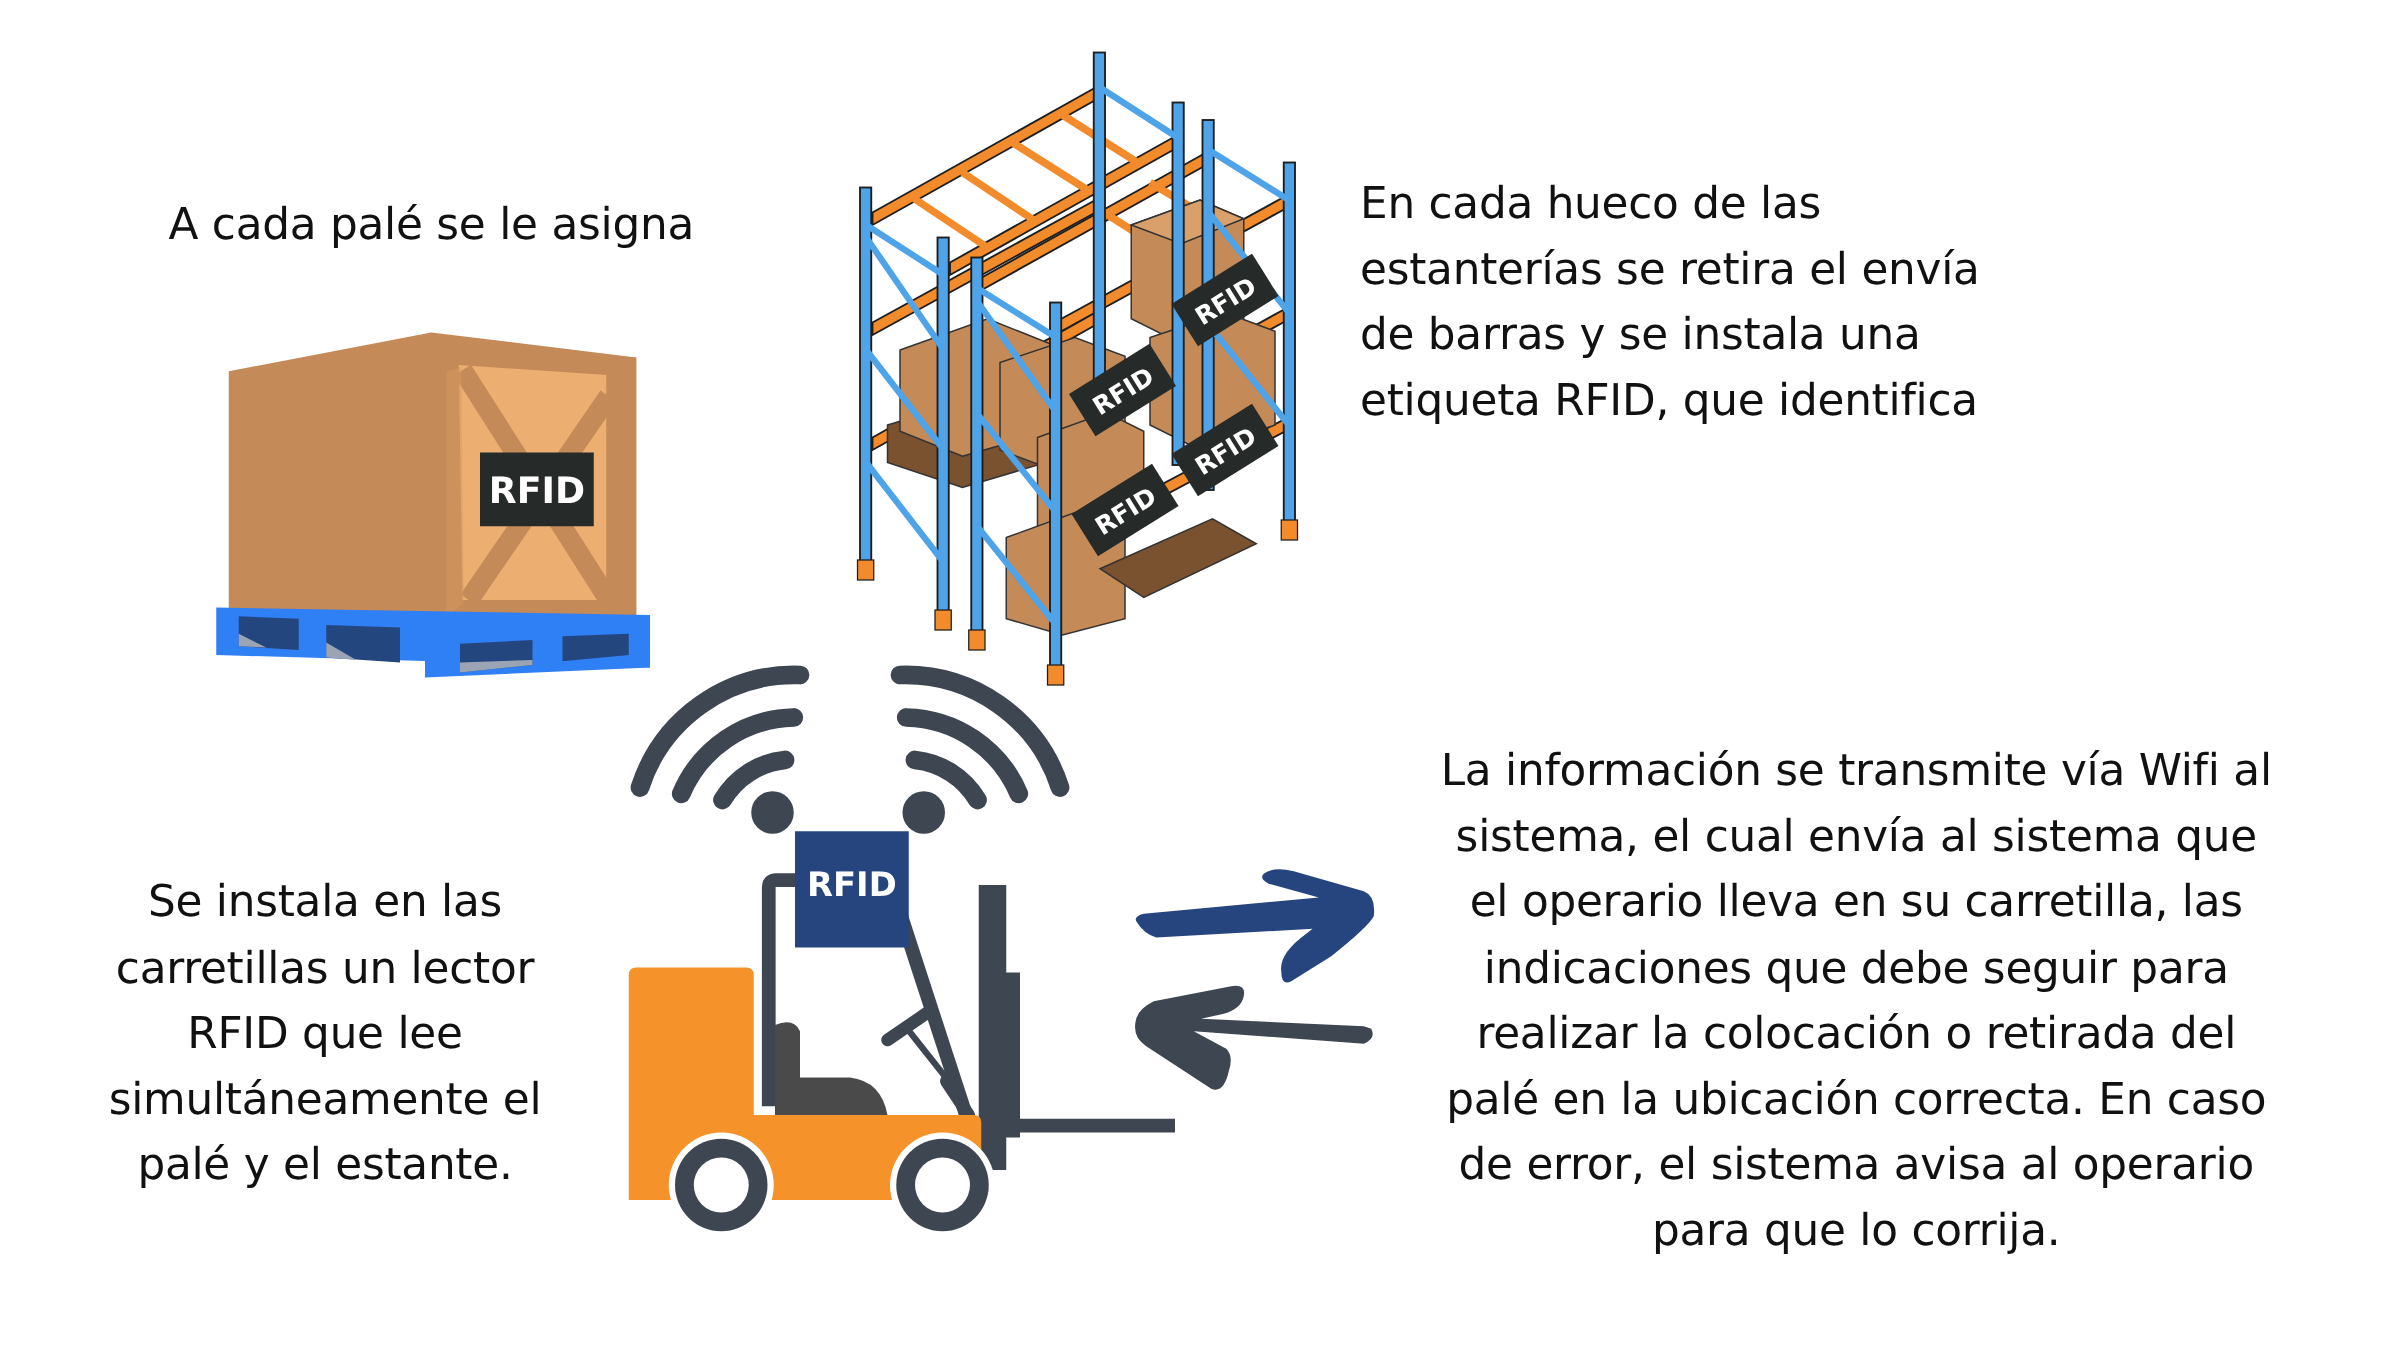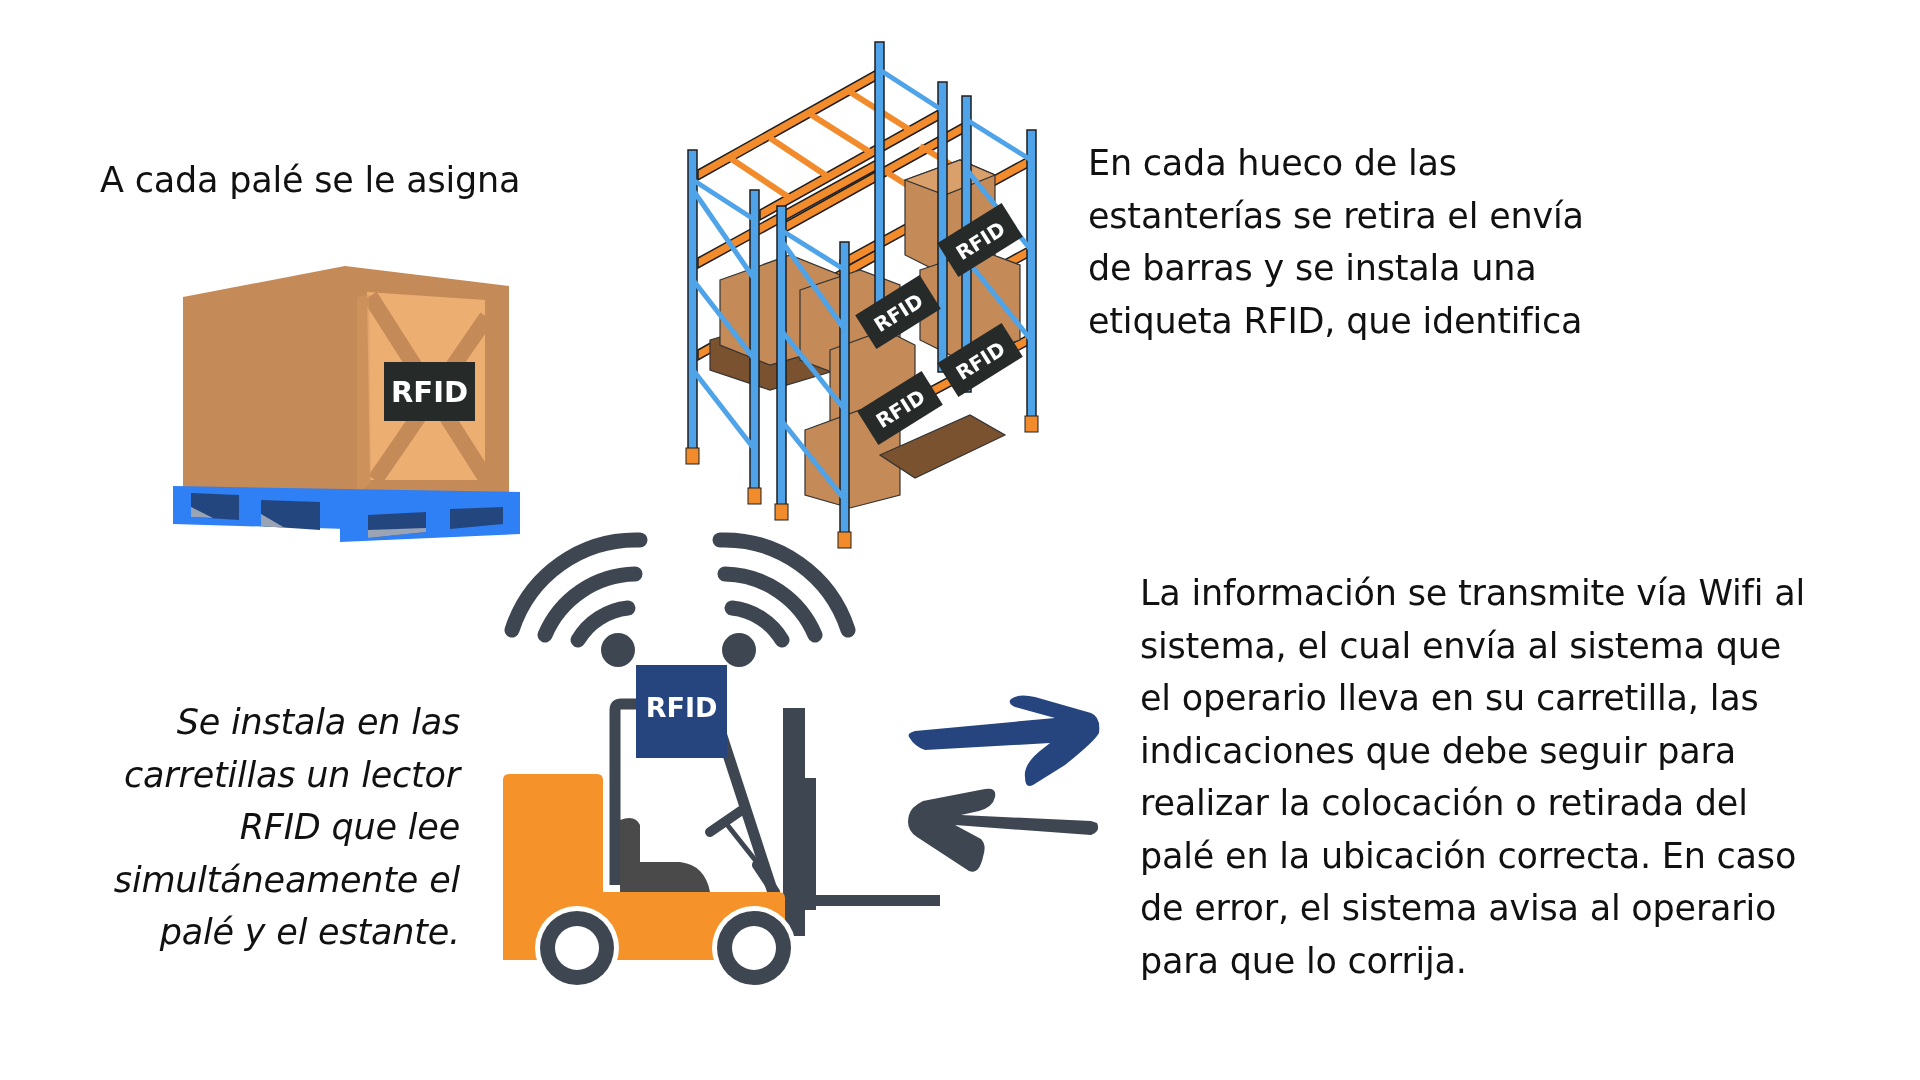--- a/index.html
+++ b/index.html
@@ -1,26 +1,26 @@
 <!DOCTYPE html>
 <html><head>
 <meta charset="utf-8">
 <style>
   html, body { margin: 0; padding: 0; background: #ffffff; }
   body { width: 1920px; height: 1080px; position: relative; overflow: hidden;
          font-family: "DejaVu Sans", "Liberation Sans", sans-serif; color: #111111; }
   .txt { position: absolute; font-size: 35px; line-height: 52.5px; letter-spacing: -0.2px; }
   .txt div { white-space: nowrap; }
-  .center { }
-  .right { text-align: right; font-style: italic; }
+  .center { text-align: center; }
+  .right { text-align: center; }
   .left { text-align: left; }
   #t1 { left: 100px; top: 154px; width: 490px; }
   #t2 { left: 1088px; top: 137px; width: 560px; }
   #t3 { left: 60px; top: 696px; width: 400px; }
-  #t4 { left: 1140px; top: 567px; width: 690px; }
+  #t4 { left: 1140px; top: 591px; width: 690px; }
   svg { position: absolute; overflow: visible; }
   .rfid-text { font-family: "DejaVu Sans", "Liberation Sans", sans-serif; font-weight: bold; fill: #ffffff; }
 </style>
 </head>
 <body>
 
 <div id="t1" class="txt center">
   <div>A cada palé se le asigna</div>
 </div>
 

